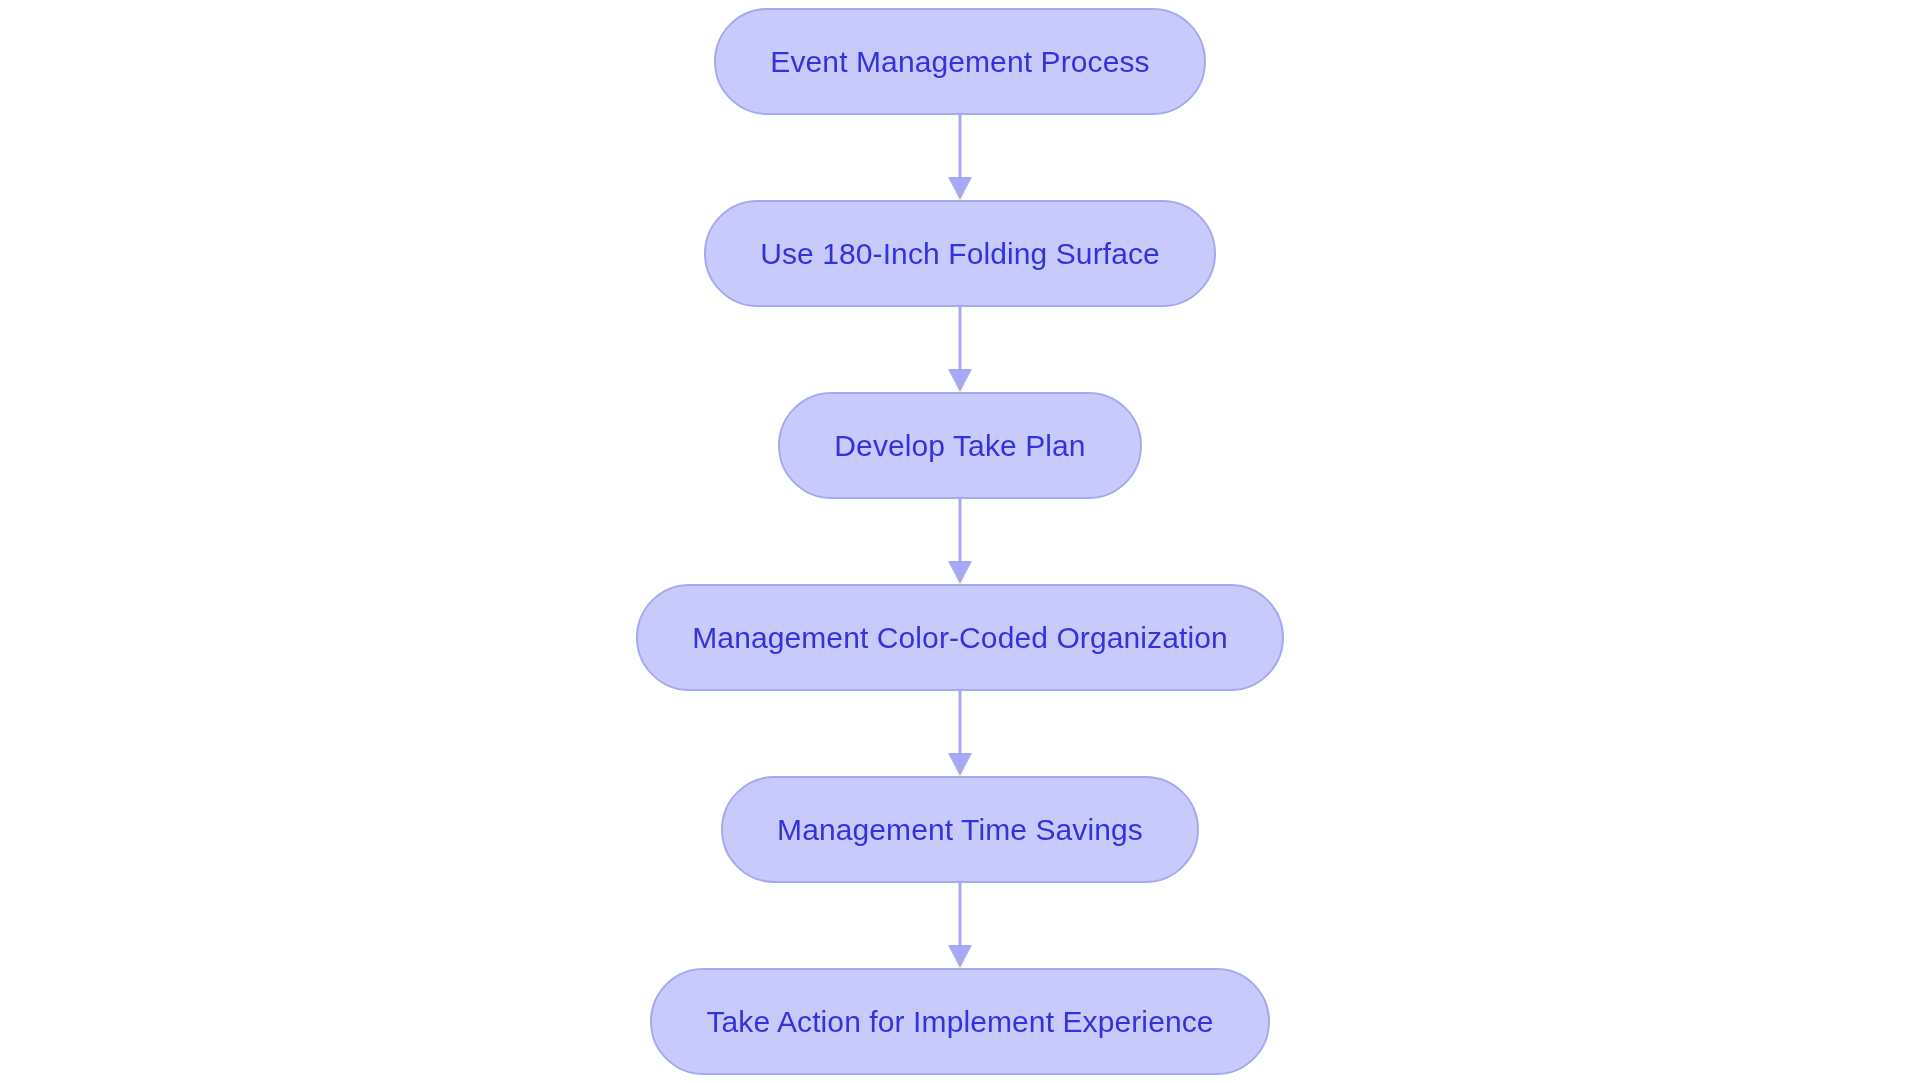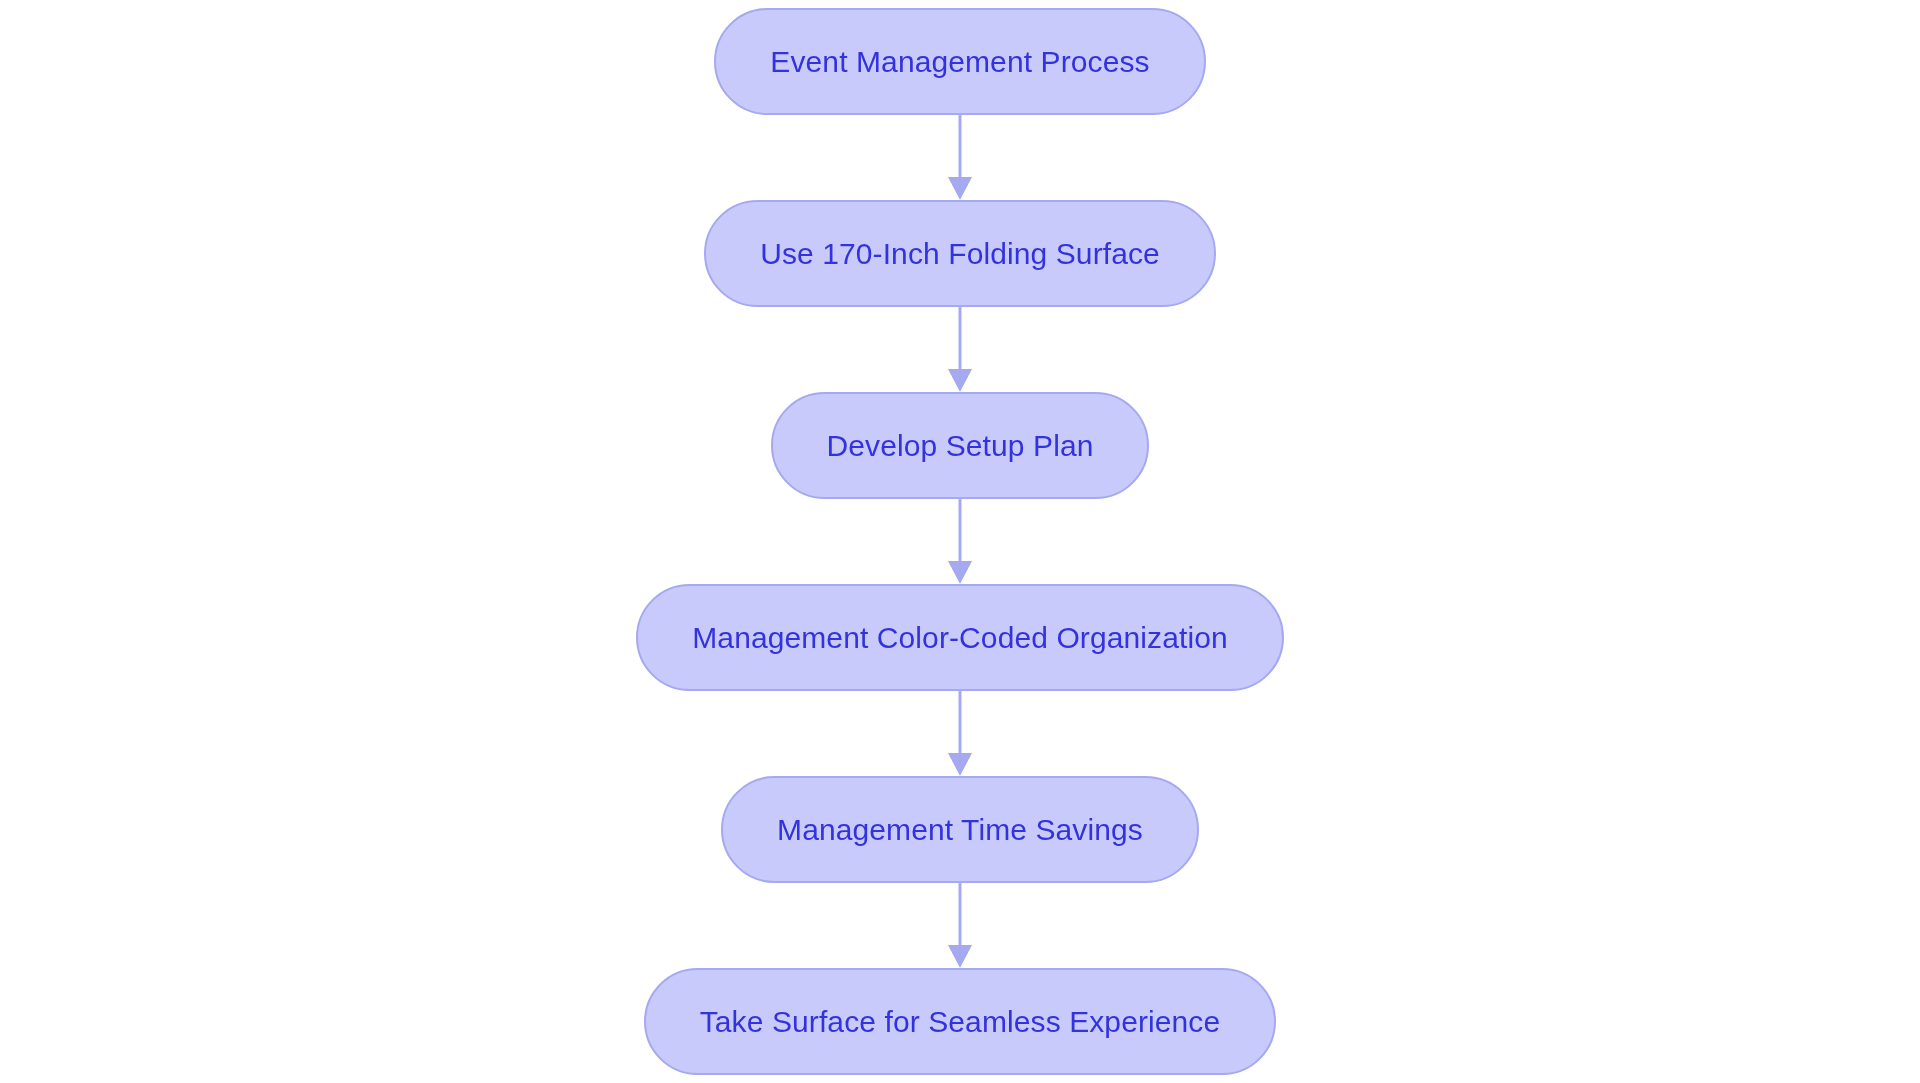--- a/index.html
+++ b/index.html
@@ -70,30 +70,30 @@
     <div class="node">
       <span class="node-label">Event Management Process</span>
     </div>
 
     <svg class="connector" viewBox="0 0 40 85">
       <line x1="20" y1="0" x2="20" y2="68" stroke="#a5a9f0" stroke-width="3"></line>
       <polygon points="20,85 8,62 32,62" fill="#a5a9f0"></polygon>
     </svg>
 
     <div class="node">
-      <span class="node-label">Use 170-Inch Folding Surface</span>
+      <span class="node-label">Use 180-Inch Folding Surface</span>
     </div>
 
     <svg class="connector" viewBox="0 0 40 85">
       <line x1="20" y1="0" x2="20" y2="68" stroke="#a5a9f0" stroke-width="3"></line>
       <polygon points="20,85 8,62 32,62" fill="#a5a9f0"></polygon>
     </svg>
 
     <div class="node">
-      <span class="node-label">Develop Setup Plan</span>
+      <span class="node-label">Develop Take Plan</span>
     </div>
 
     <svg class="connector" viewBox="0 0 40 85">
       <line x1="20" y1="0" x2="20" y2="68" stroke="#a5a9f0" stroke-width="3"></line>
       <polygon points="20,85 8,62 32,62" fill="#a5a9f0"></polygon>
     </svg>
 
     <div class="node">
       <span class="node-label">Management Color-Coded Organization</span>
     </div>
@@ -106,17 +106,17 @@
     <div class="node">
       <span class="node-label">Management Time Savings</span>
     </div>
 
     <svg class="connector" viewBox="0 0 40 85">
       <line x1="20" y1="0" x2="20" y2="68" stroke="#a5a9f0" stroke-width="3"></line>
       <polygon points="20,85 8,62 32,62" fill="#a5a9f0"></polygon>
     </svg>
 
     <div class="node">
-      <span class="node-label">Take Surface for Seamless Experience</span>
+      <span class="node-label">Take Action for Implement Experience</span>
     </div>
 
   </div>
 </div>
 
 </body></html>

